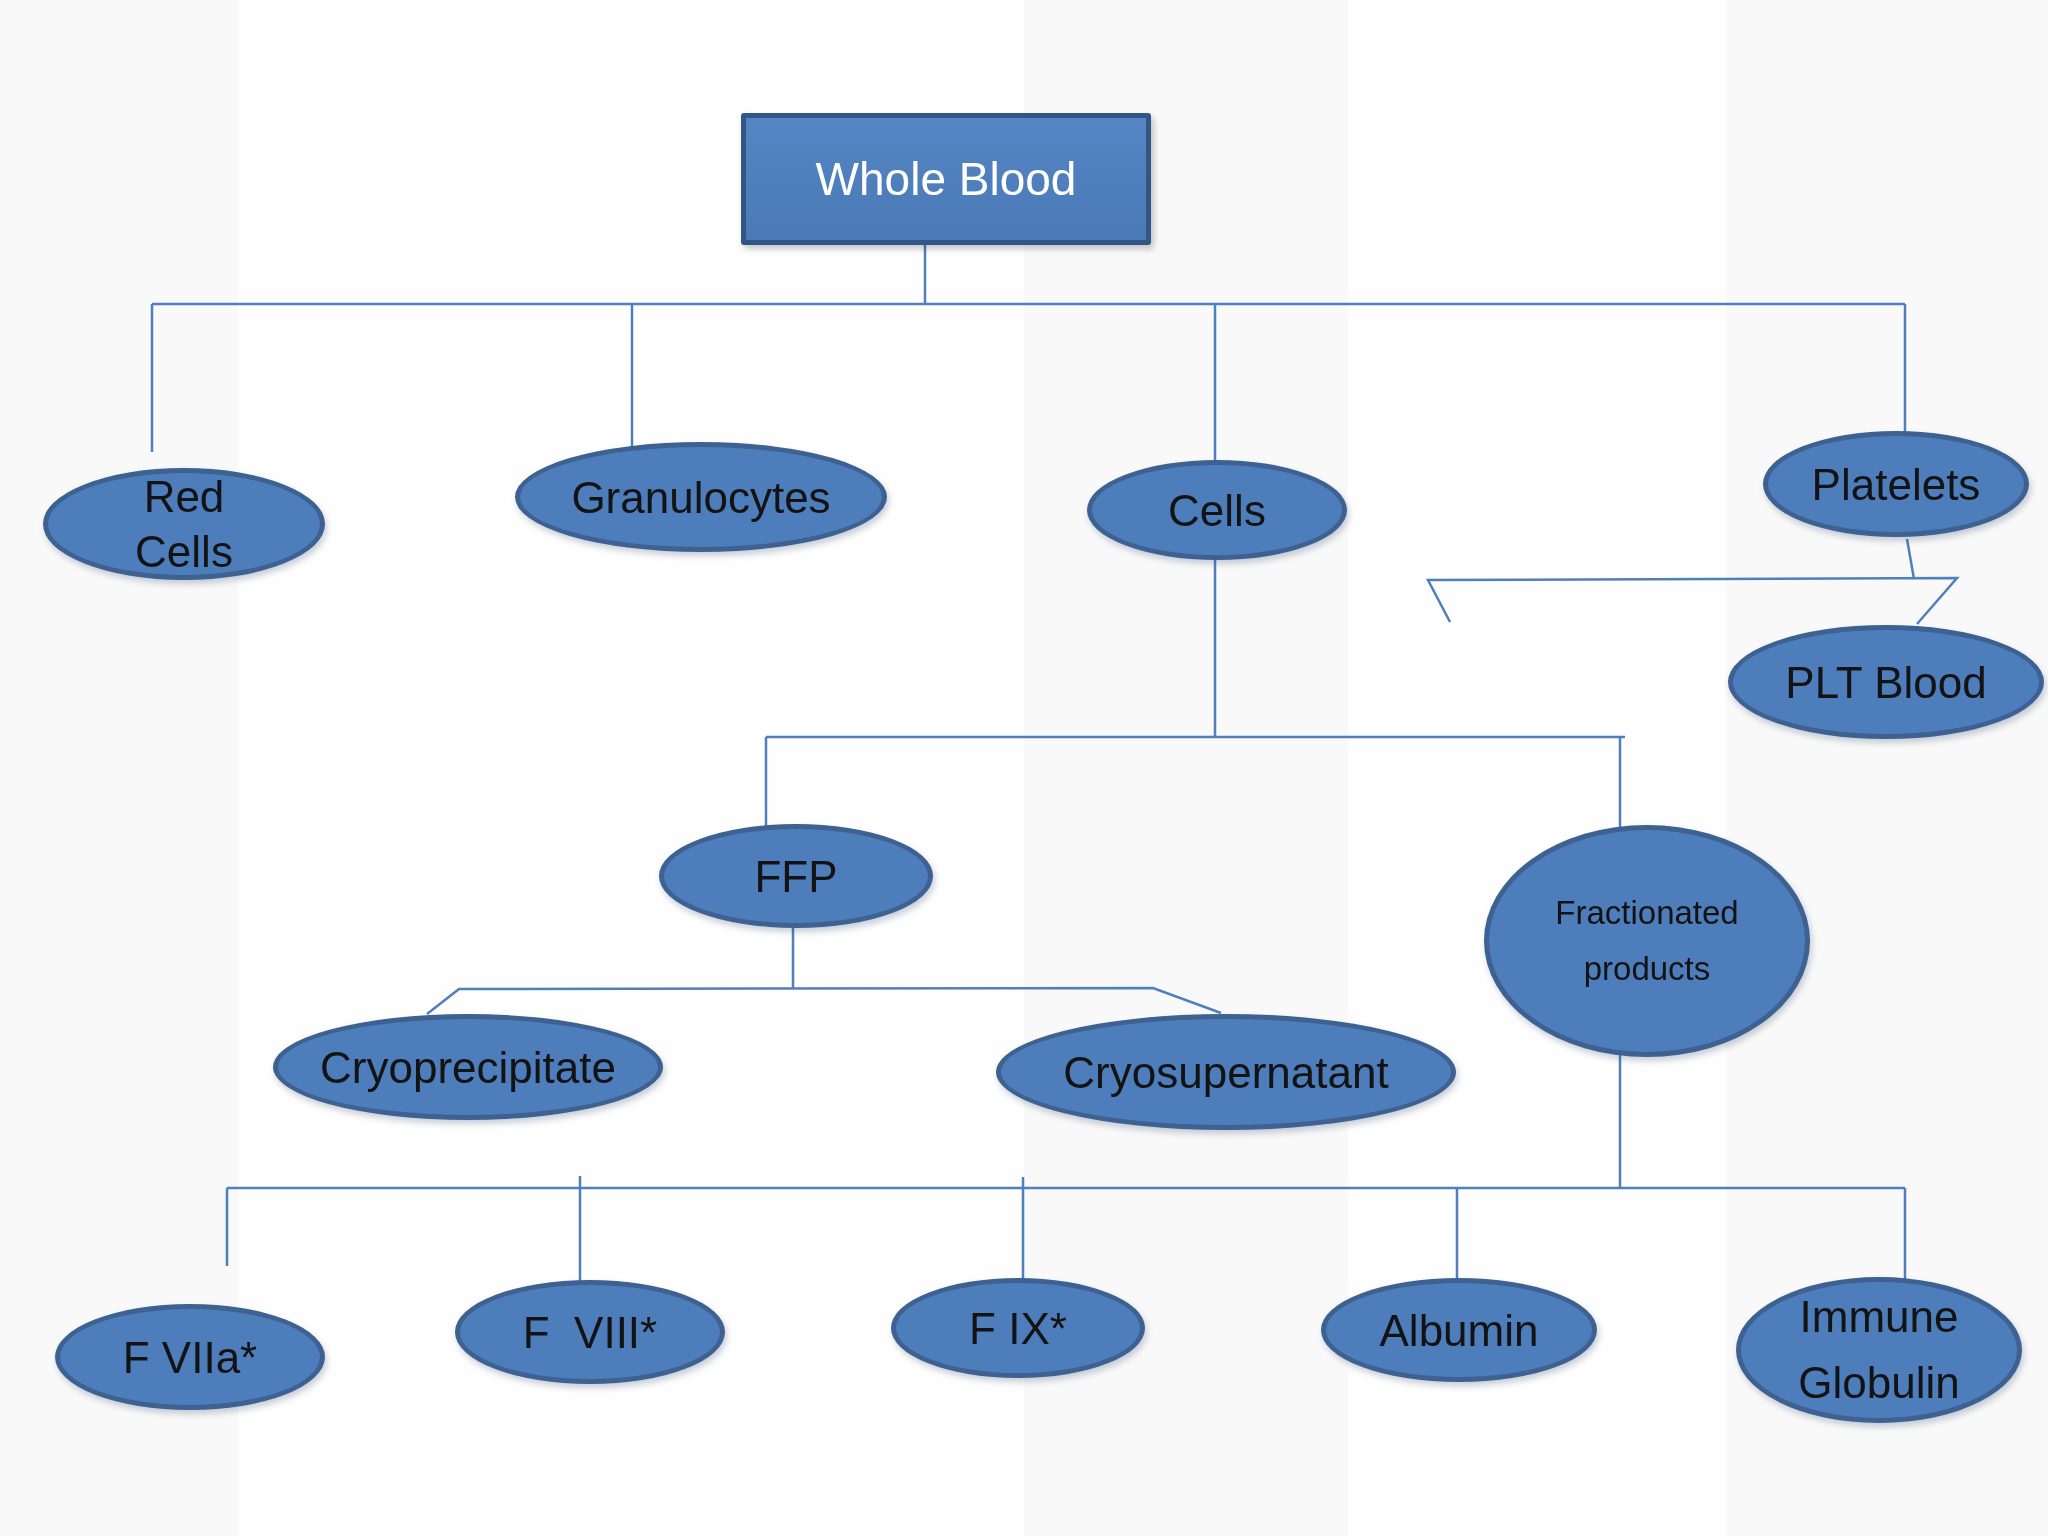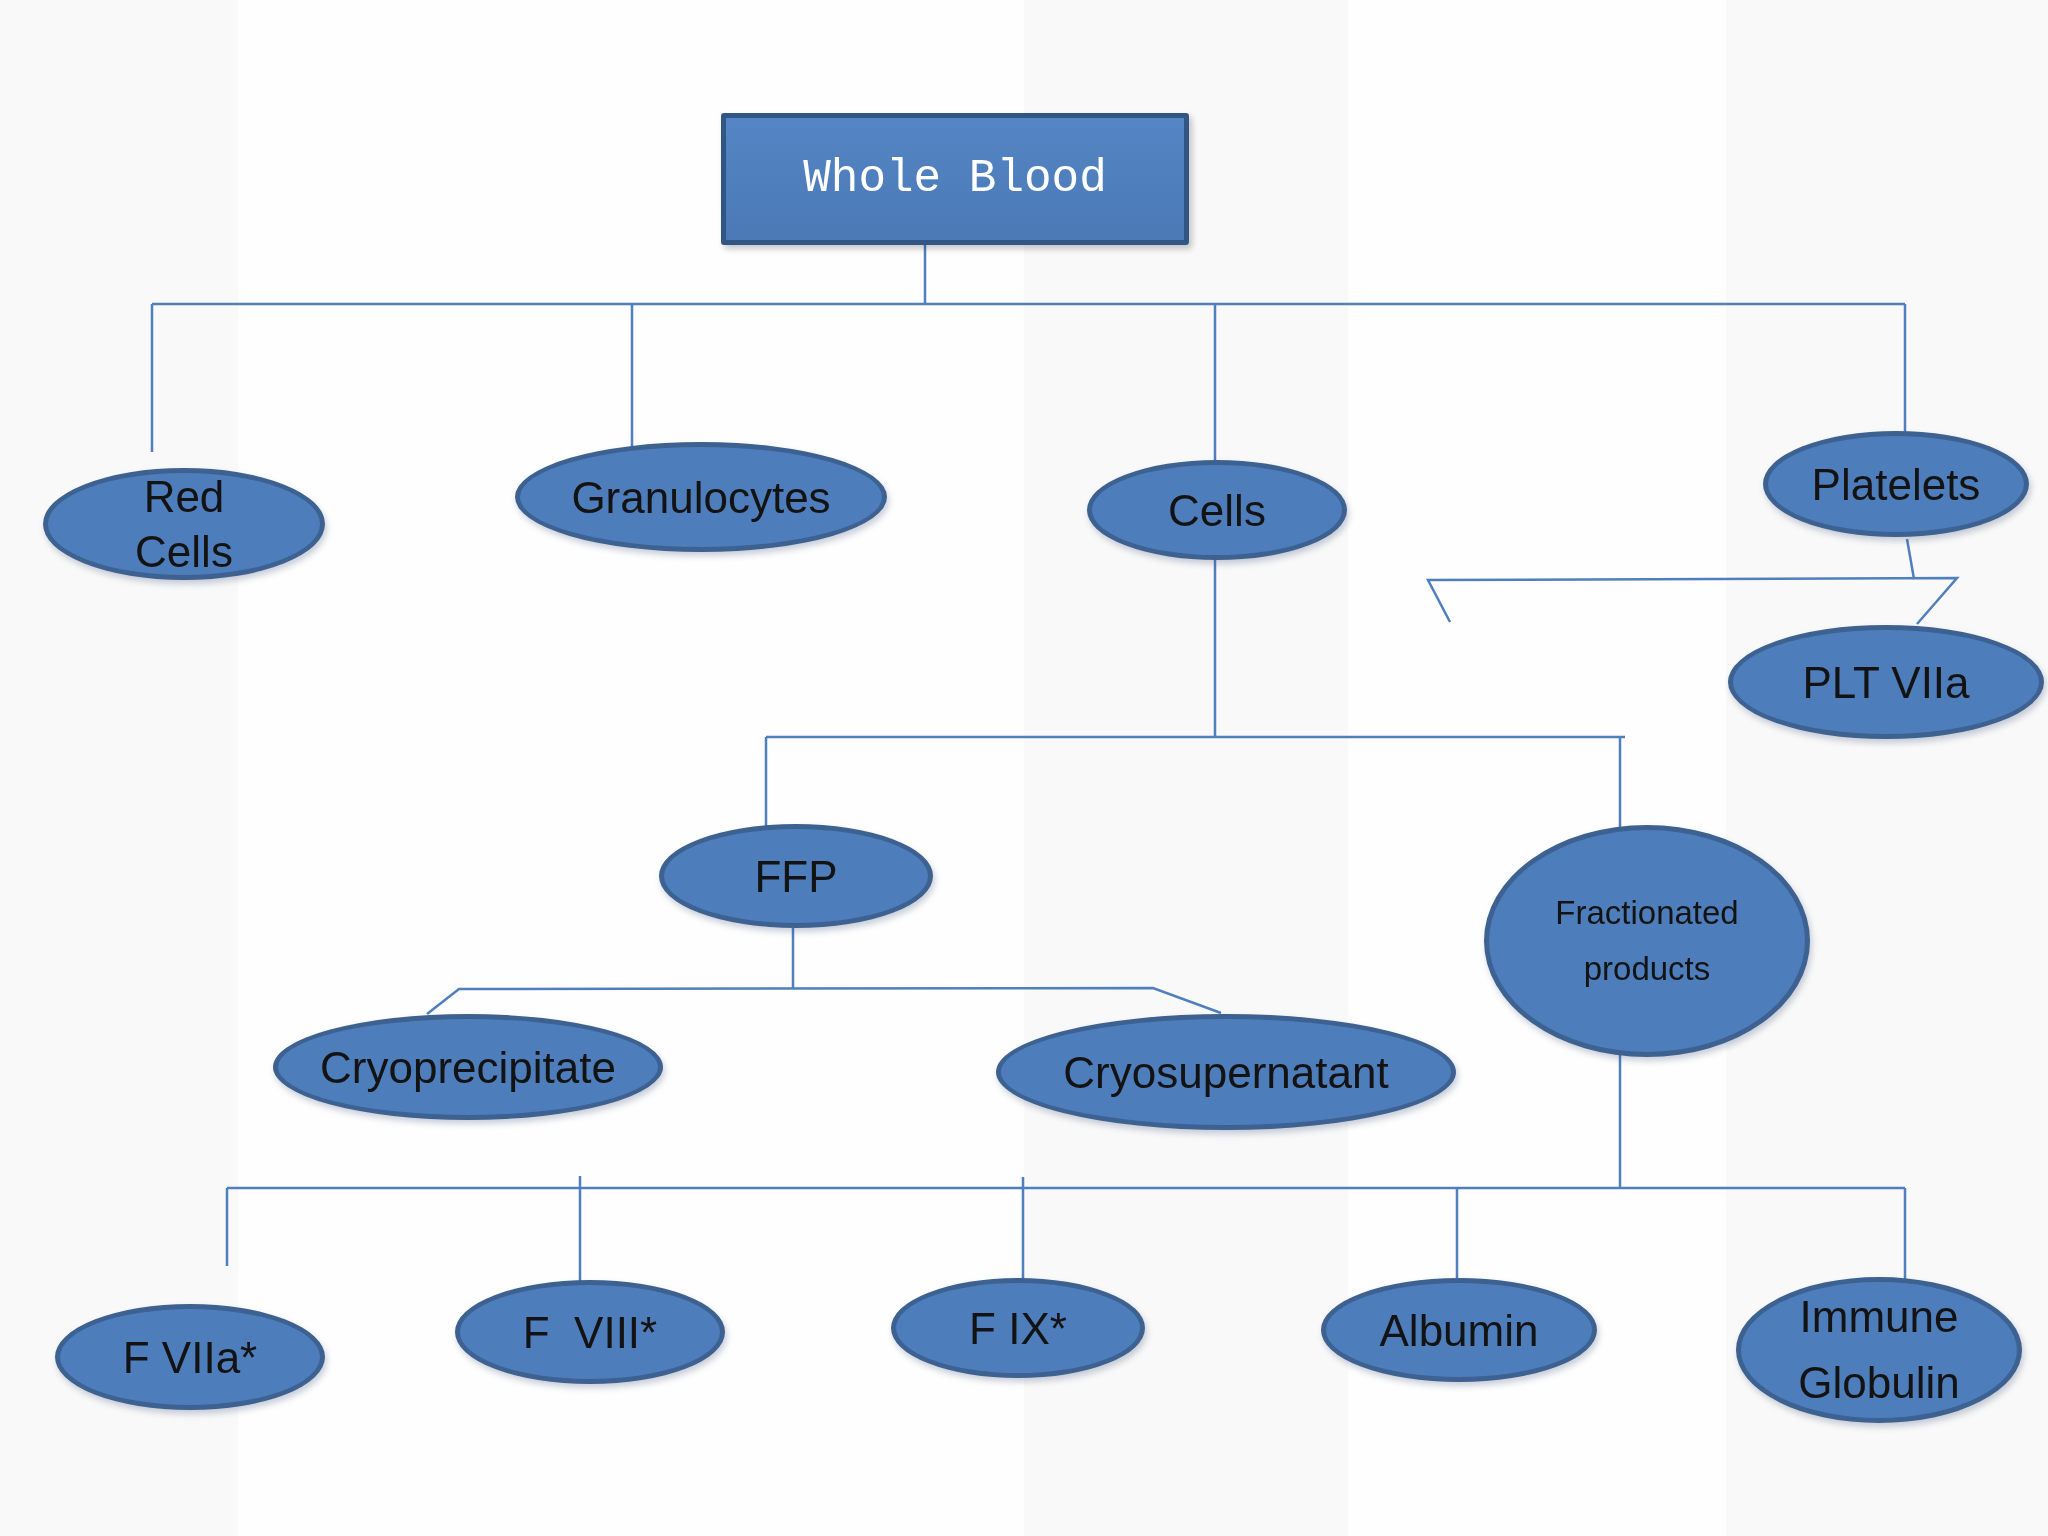--- a/index.html
+++ b/index.html
@@ -57,33 +57,33 @@
     <polyline points="427,1014 459,989 1153,988 1221,1013"></polyline>
 
     <line x1="227" y1="1188" x2="1905" y2="1188"></line>
     <line x1="227" y1="1188" x2="227" y2="1266"></line>
     <line x1="580" y1="1176" x2="580" y2="1284"></line>
     <line x1="1023" y1="1177" x2="1023" y2="1281"></line>
     <line x1="1457" y1="1188" x2="1457" y2="1281"></line>
     <line x1="1905" y1="1188" x2="1905" y2="1280"></line>
   </svg>
 
-  <div class="rect-node" style="left:721px;top:113px;width:468px;height:132px;font-family:Liberation Mono, monospace;">Whole Blood</div>
+  <div class="rect-node" style="left:741px;top:113px;width:410px;height:132px;">Whole Blood</div>
 
   <div class="node" style="left:43px;top:468px;width:282px;height:112px;">Red
 Cells</div>
 
   <div class="node" style="left:515px;top:442px;width:372px;height:110px;">Granulocytes</div>
 
   <div class="node" style="left:1087px;top:460px;width:260px;height:100px;">Cells</div>
 
   <div class="node" style="left:1763px;top:431px;width:266px;height:106px;">Platelets</div>
 
 
-  <div class="node" style="left:1728px;top:625px;width:316px;height:114px;">PLT VIIa</div>
+  <div class="node" style="left:1728px;top:625px;width:316px;height:114px;">PLT Blood</div>
 
   <div class="node" style="left:659px;top:824px;width:274px;height:104px;text-align:right;">FFP</div>
 
   <div class="node lh-tall" style="left:1484px;top:825px;width:326px;height:232px;font-size:33px;">Fractionated
 products</div>
 
   <div class="node" style="left:273px;top:1014px;width:390px;height:106px;">Cryoprecipitate</div>
 
   <div class="node" style="left:996px;top:1014px;width:460px;height:116px;">Cryosupernatant</div>
 

